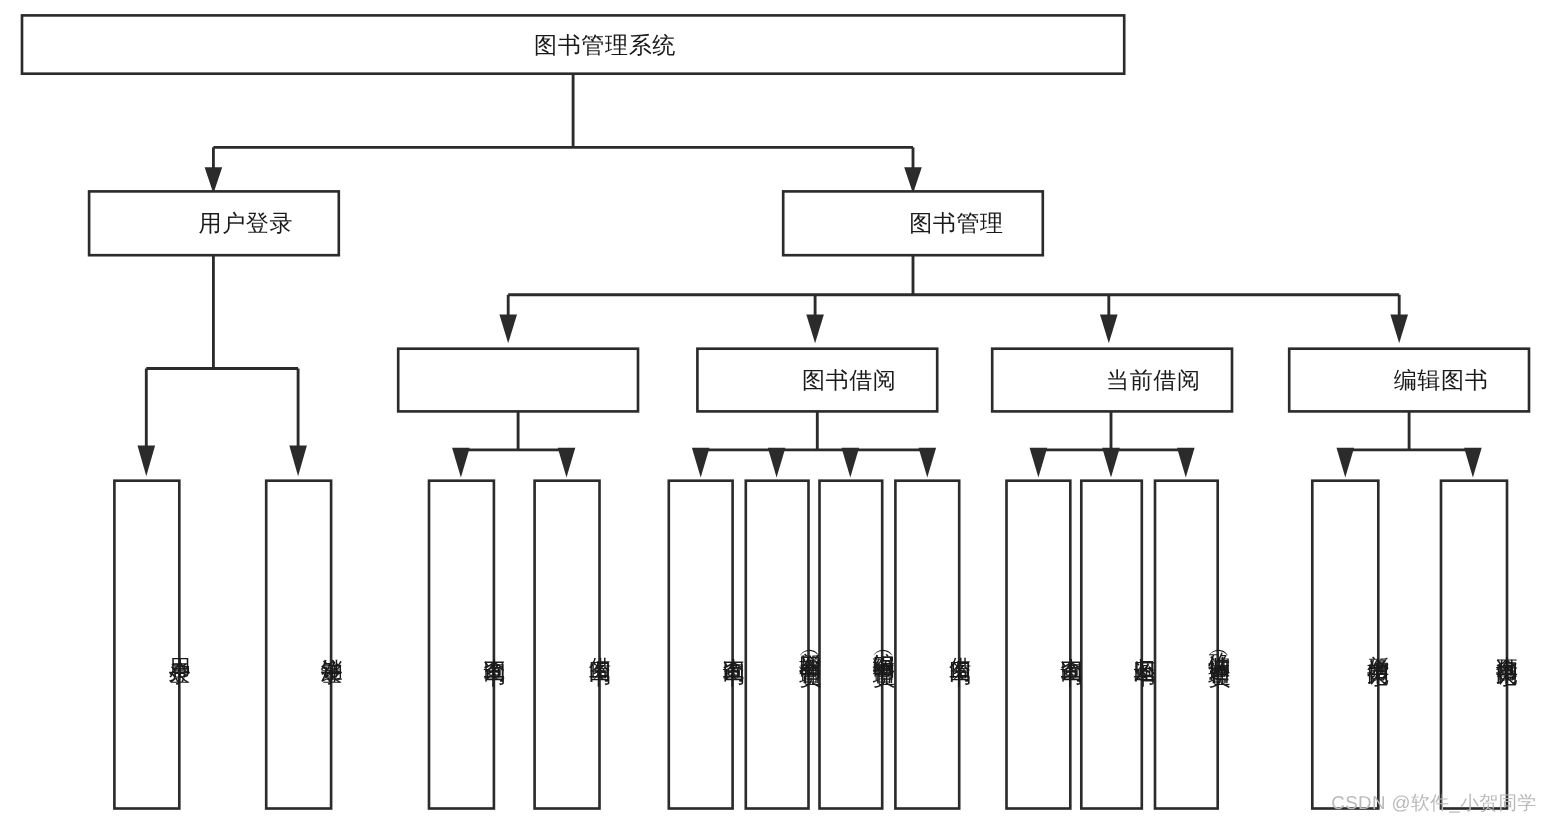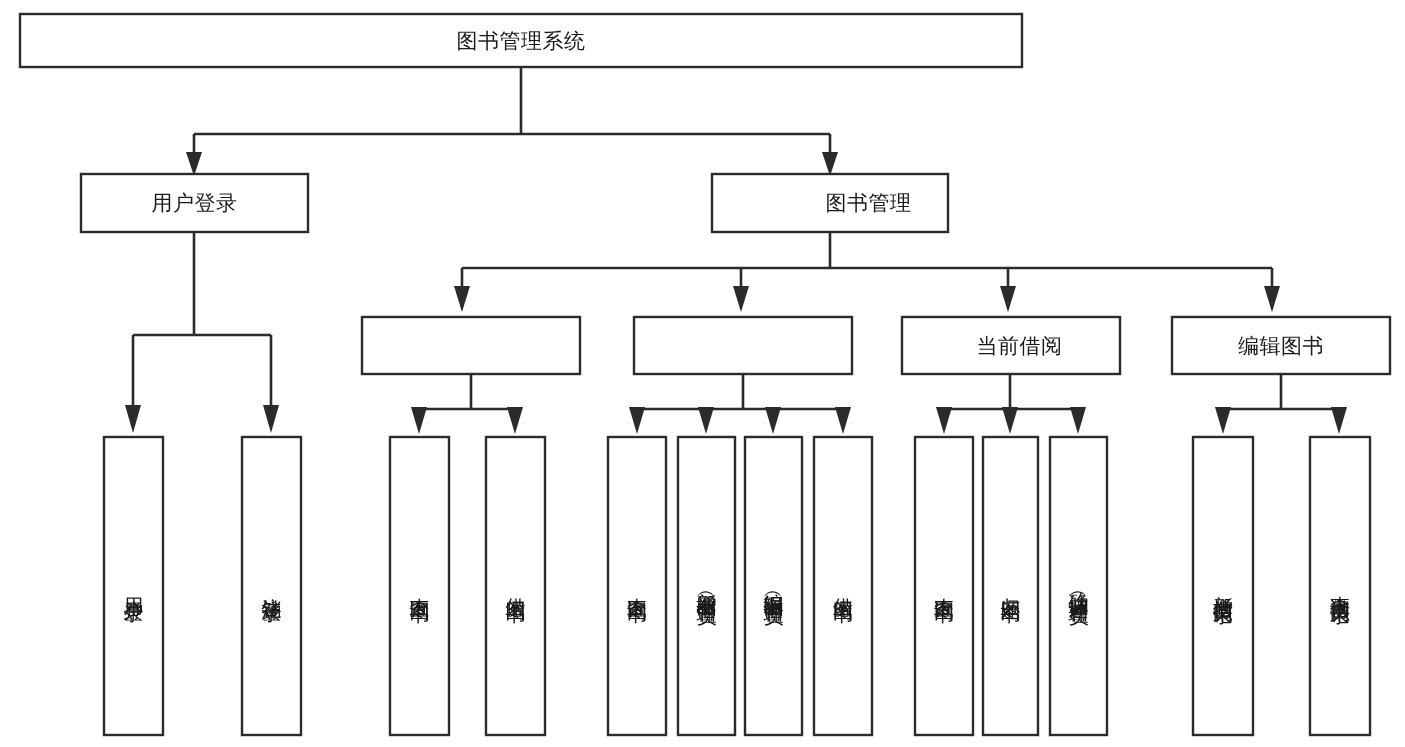--- a/index.html
+++ b/index.html
@@ -43,20 +43,21 @@
   
   .node-label {
     position: absolute;
     display: flex;
     align-items: center;
     justify-content: center;
     color: #1a1a1a;
     font-family: "Liberation Sans", "DejaVu Sans", sans-serif;
     white-space: nowrap;
     pointer-events: none;
+    padding-left: 29px;
   }
   .node-label.horizontal {
     font-size: 21px;
     letter-spacing: 0.5px;
   }
   .node-label.vertical {
     writing-mode: vertical-rl;
     text-orientation: upright;
     font-size: 20px;
     letter-spacing: 2px;
@@ -171,22 +172,23 @@
       <rect class="node-box" x="1050" y="437" width="57" height="298"></rect>
 
       <rect class="node-box" x="1193" y="437" width="60" height="298"></rect>
       <rect class="node-box" x="1310" y="437" width="60" height="298"></rect>
     </g>
   </svg>
 
   <div class="node-label horizontal root-label" style="left:20px; top:14px; width:1002px; height:53px;">图书管理系统</div>
 
   <div class="node-label horizontal" style="left:81px; top:174px; width:227px; height:58px;">用户登录</div>
-  <div class="node-label horizontal" style="left:740px; top:174px; width:257px; height:58px;text-align:right;">图书管理</div>
-
+  <div class="node-label horizontal" style="left:712px; top:174px; width:257px; height:58px;text-align:right;">图书管理</div>
+
+  <div class="node-label horizontal" style="left:634px; top:317px; width:218px; height:57px;">图书借阅</div>
   <div class="node-label horizontal" style="left:902px; top:317px; width:235px; height:57px;">当前借阅</div>
   <div class="node-label horizontal" style="left:1172px; top:317px; width:218px; height:57px;">编辑图书</div>
 
   <div class="node-label vertical" style="left:104px; top:437px; width:59px; height:298px;">用户登录</div>
   <div class="node-label vertical" style="left:242px; top:437px; width:59px; height:298px;">注销登录</div>
 
   <div class="node-label vertical" style="left:390px; top:437px; width:59px; height:298px;">查询图书</div>
   <div class="node-label vertical" style="left:486px; top:437px; width:59px; height:298px;">借阅图书</div>
 
   <div class="node-label vertical" style="left:608px; top:437px; width:58px; height:298px;">查询图书</div>
@@ -194,13 +196,14 @@
   <div class="node-label vertical" style="left:745px; top:437px; width:57px; height:298px;">编辑图书（管理员）</div>
   <div class="node-label vertical" style="left:814px; top:437px; width:58px; height:298px;">借阅图书</div>
 
   <div class="node-label vertical" style="left:915px; top:437px; width:58px; height:298px;">查询图书</div>
   <div class="node-label vertical" style="left:983px; top:437px; width:55px; height:298px;">归还图书</div>
   <div class="node-label vertical" style="left:1050px; top:437px; width:57px; height:298px;">确认归还（管理员）</div>
 
   <div class="node-label vertical" style="left:1193px; top:437px; width:60px; height:298px;">新增借阅记录</div>
   <div class="node-label vertical" style="left:1310px; top:437px; width:60px; height:298px;">查询借阅记录</div>
 
+  <div class="watermark">CSDN @软件_小贺同学</div>
 </div>
 
 </body></html>

